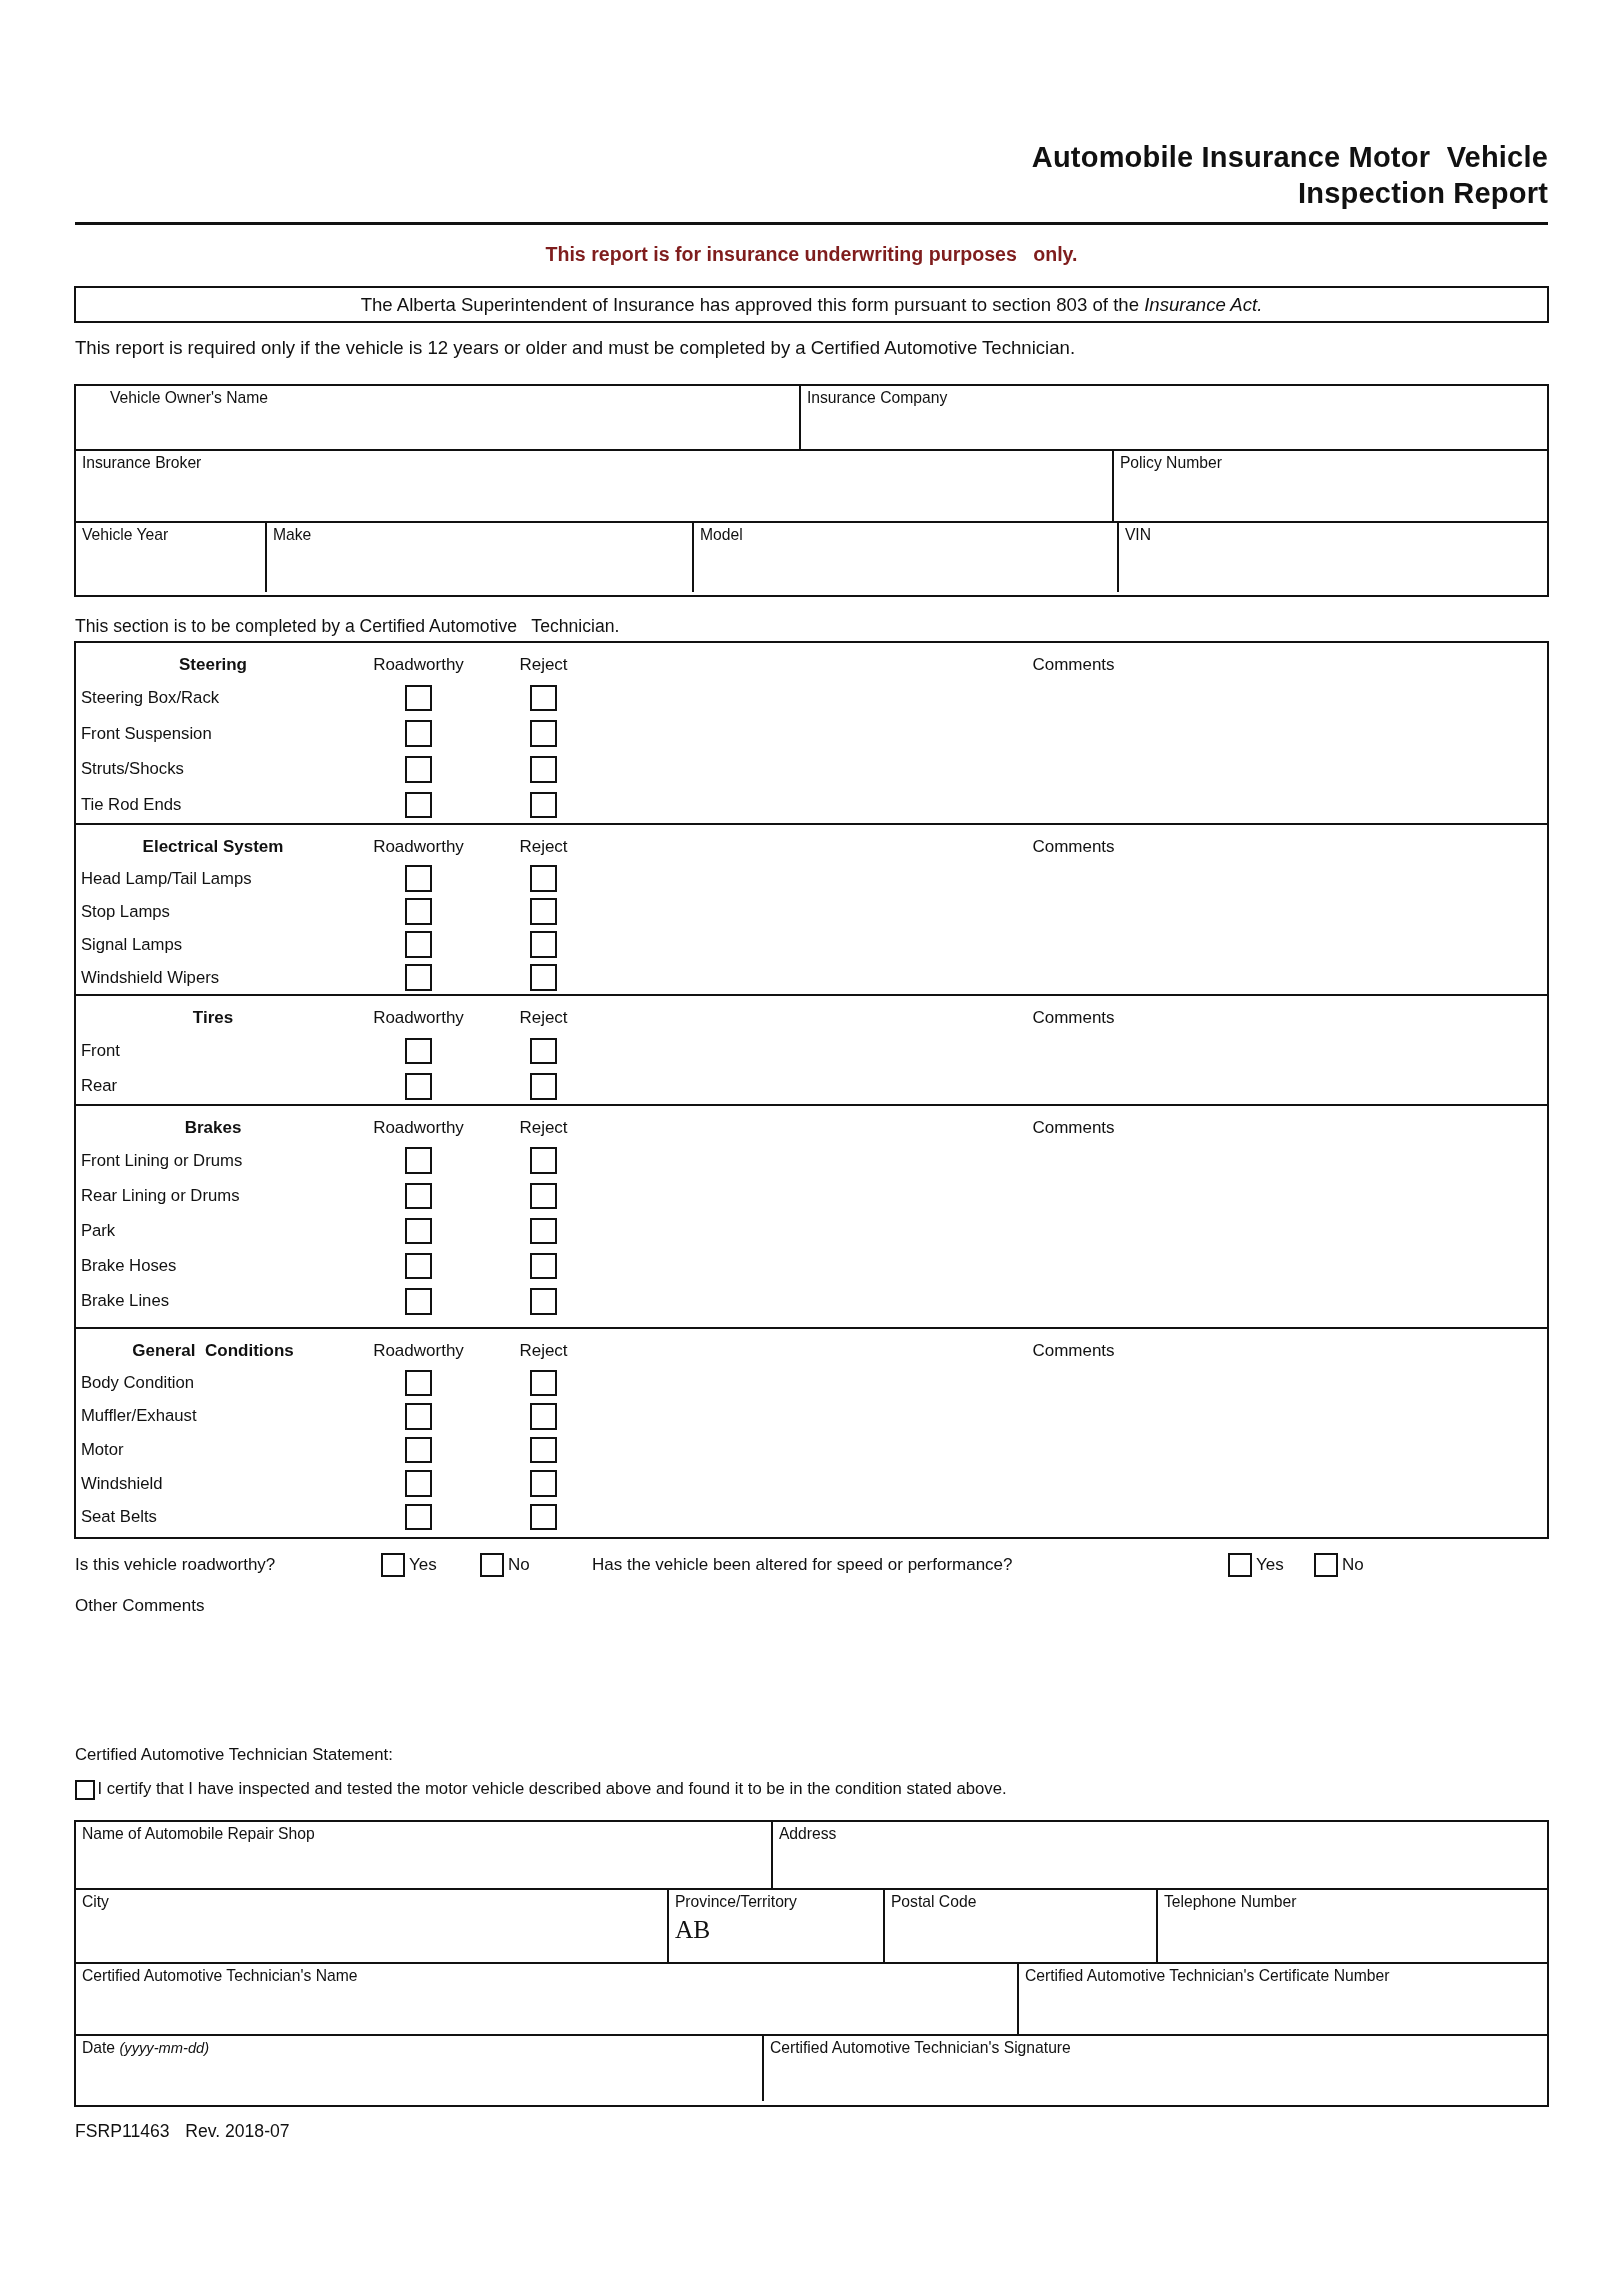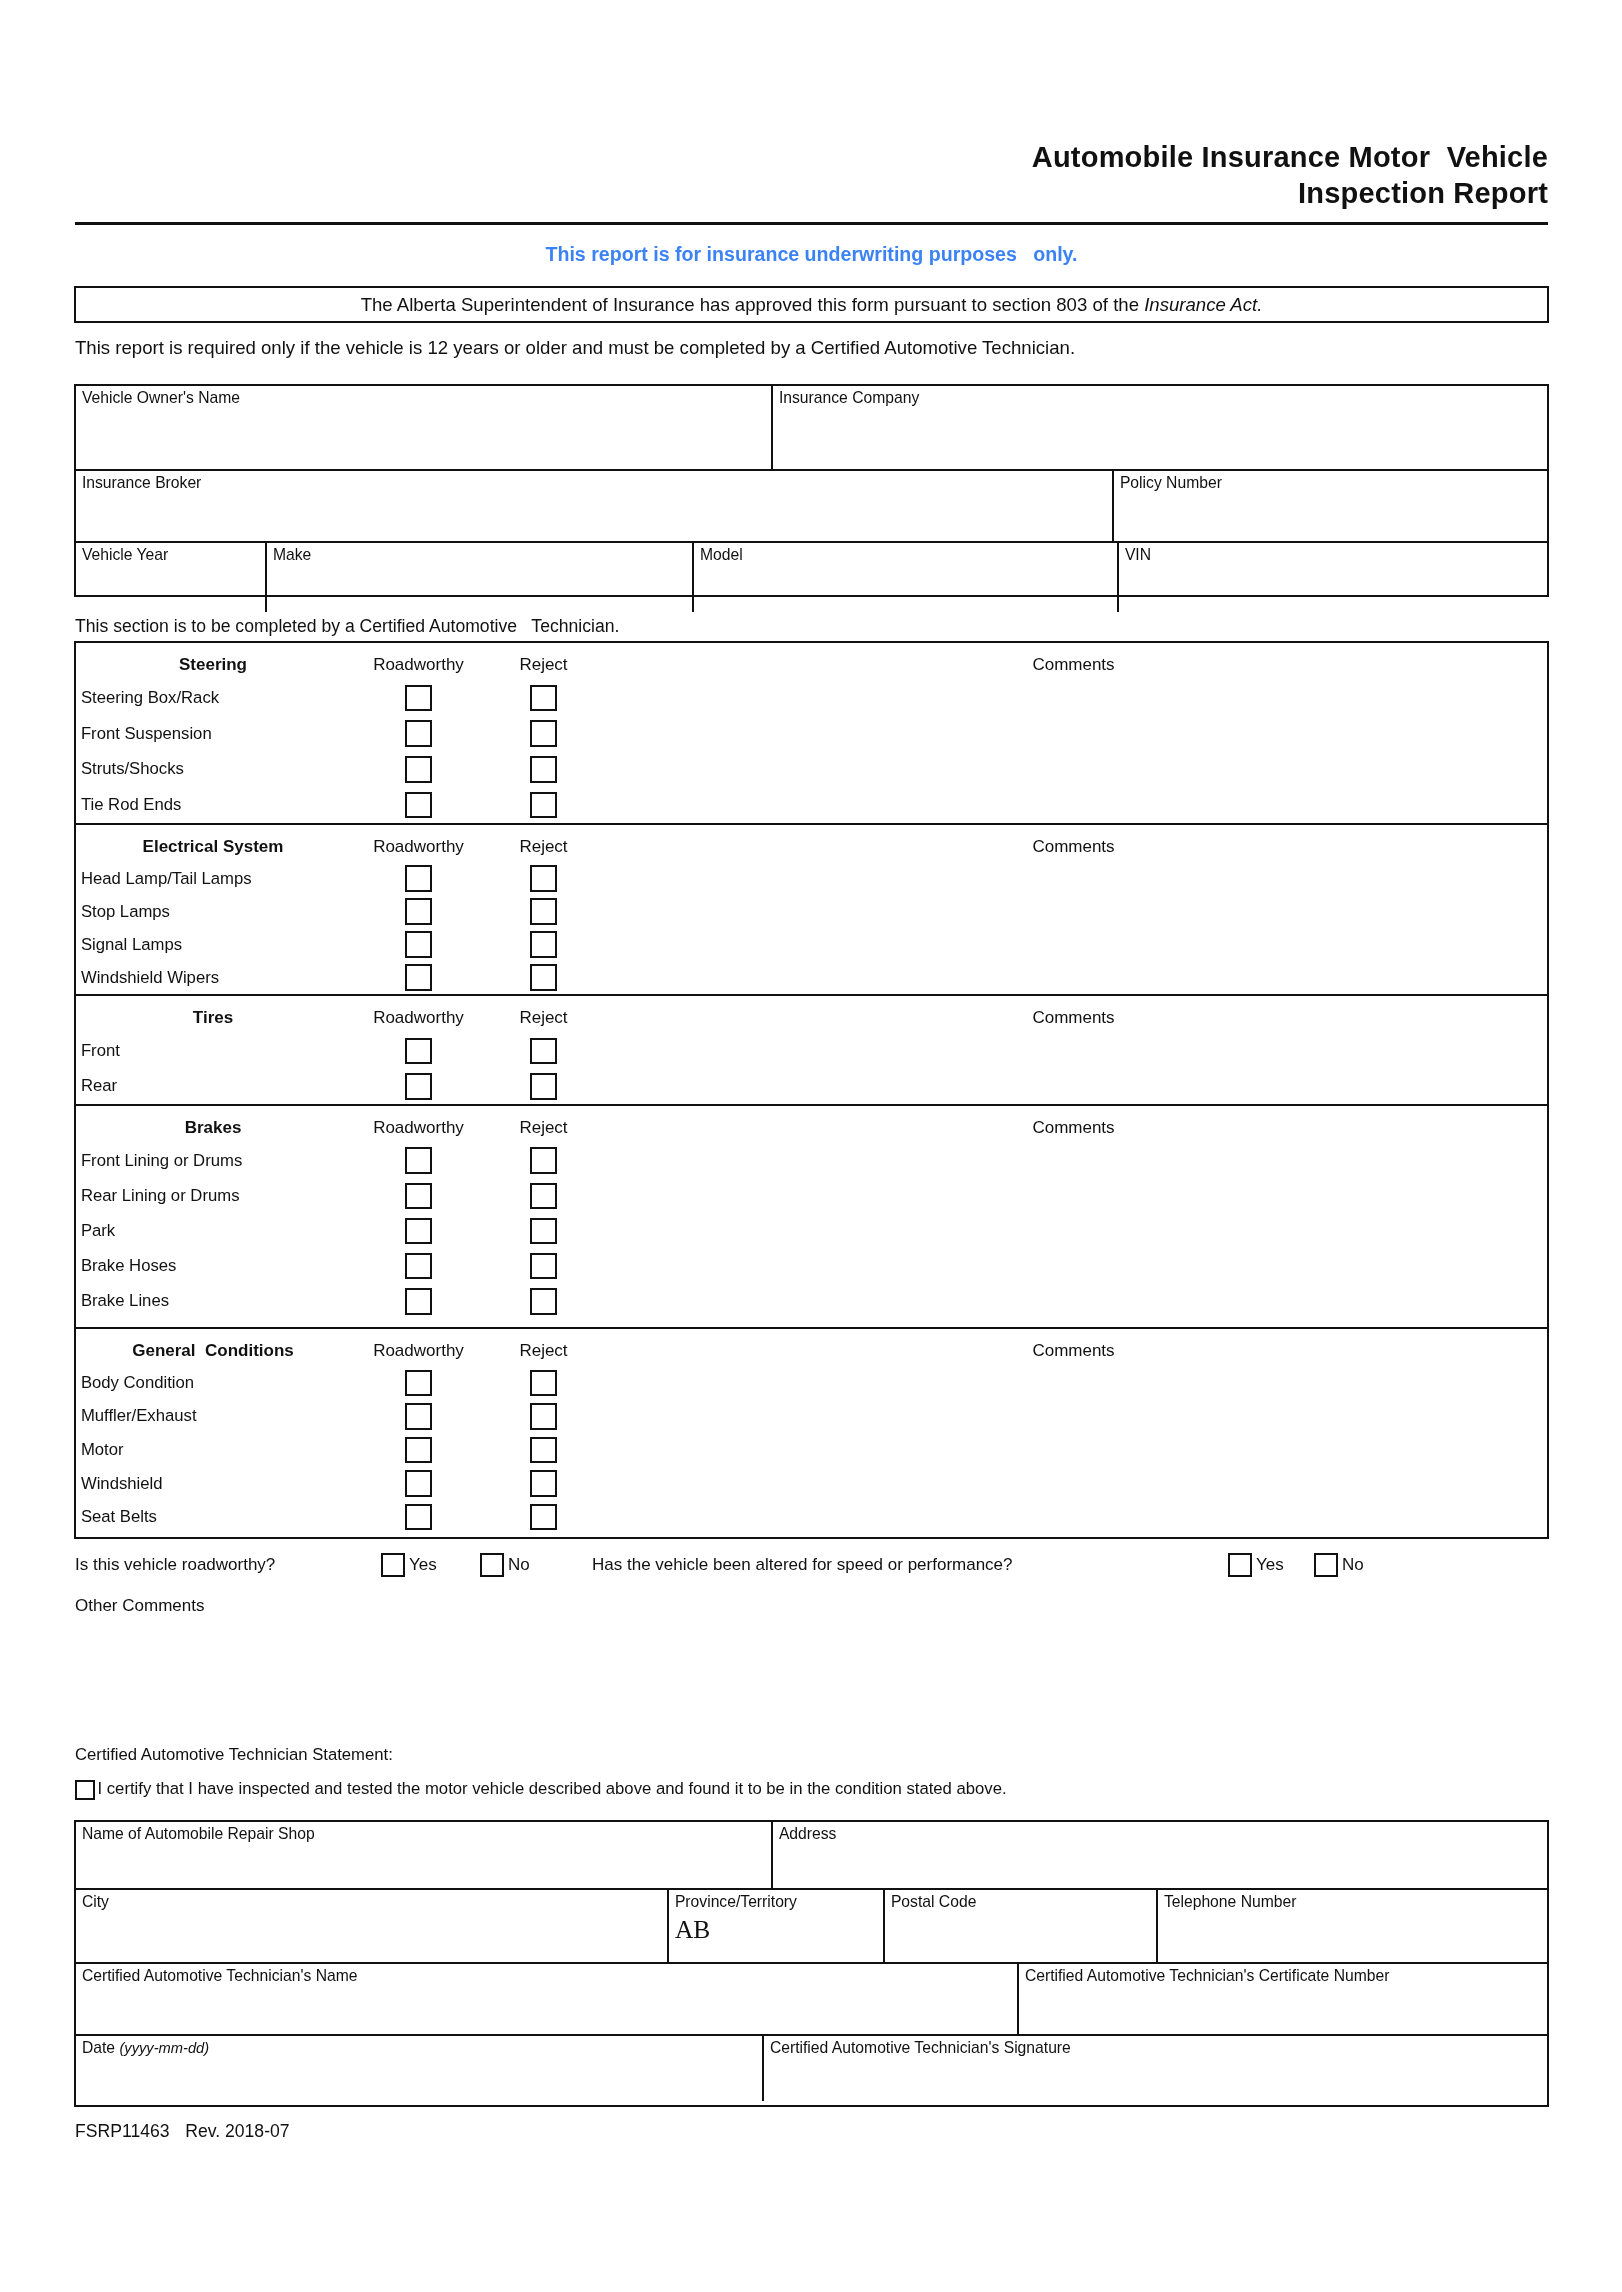--- a/index.html
+++ b/index.html
@@ -23,21 +23,21 @@
   .requirement { position:absolute; top:337px; left:75px; font-size:18.6px; }
 
   
   .tbl { position:absolute; left:74px; width:1475px; border:2px solid #111; }
   .trow { display:flex; width:100%; }
   .trow + .trow { border-top:2.9px solid #111; }
   .tcell { position:relative; padding:2.9px 5.9px; font-size:15.7px; }
   .tcell + .tcell { border-left:2px solid #111; }
 
   .info-table { top:384px; height:213px; border-top-width:2.9px; }
-  .r1 { height:83px; } .r2 { height:72px; } .r3 { height:71px; }
+  .r1 { height:63px;margin-left:28px; } .r2 { height:72px; } .r3 { height:71px; }
 
   .section-intro { position:absolute; top:616px; left:75px; font-size:17.6px; }
 
   
   .insp-table { position:absolute; top:641px; left:74px; width:1475px; height:898px;
                 border:2.9px solid #111; display:flex; flex-direction:column; }
   .isec { display:flex; flex-direction:column; padding-top:8px; }
   .isec + .isec { border-top:2.9px solid #111; }
   .sec-steering { height:180px; } .sec-electrical { height:171px; } .sec-tires { height:110px; }
   .sec-brakes { height:215px; } .sec-general { height:207px;margin-top:8px; }
@@ -75,21 +75,21 @@
 </head>
 <body>
 
 <div class="page">
 
   <div class="title-block">
     <div class="title-line pre">Automobile Insurance Motor  Vehicle</div>
     <div class="title-line">Inspection Report</div>
   </div>
   <div class="rule"></div>
-  <div class="notice pre" style="color:#3b82f6">This report is for insurance underwriting purposes   only.</div>
+  <div class="notice pre" style="color:#7f1d1d">This report is for insurance underwriting purposes   only.</div>
 
   <div class="approval-box">
     <span>
       <span class="pre">The Alberta Superintendent of Insurance has approved this form pursuant to section 803 of the </span><i>Insurance Act.</i>
     </span>
   </div>
   <div class="requirement">This report is required only if the vehicle is 12 years or older and must be completed by a Certified Automotive Technician.</div>
 
   <div class="tbl info-table">
     <div class="trow r1">

